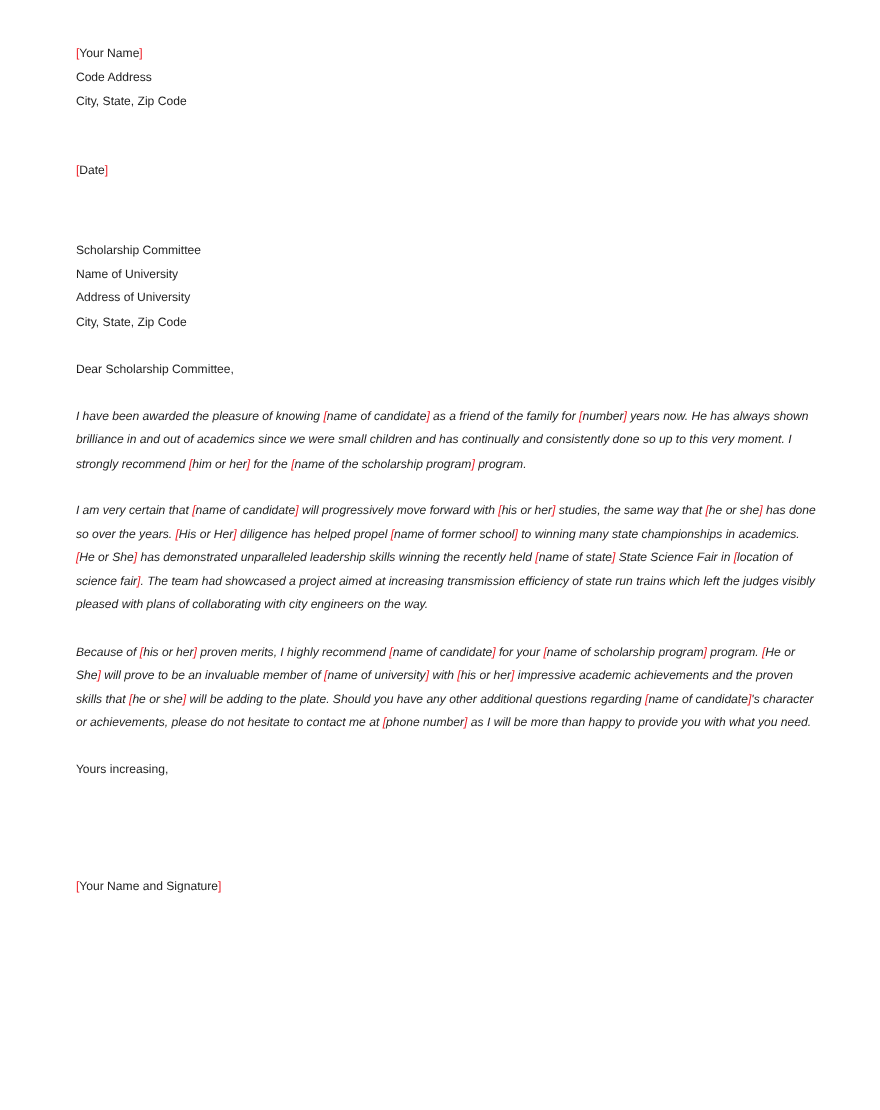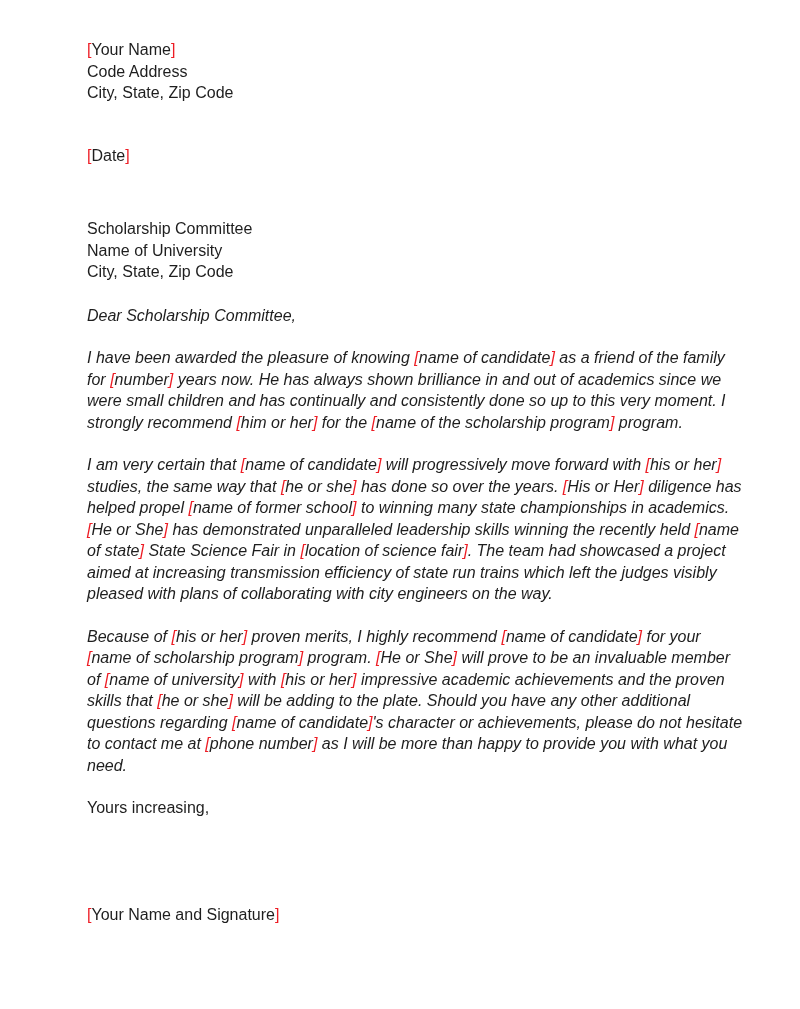--- a/index.html
+++ b/index.html
@@ -9,50 +9,51 @@
   }
   * { margin: 0; padding: 0; box-sizing: border-box; }
   html, body { background: var(--page-bg); }
   .page {
     position: relative;
     width: 800px;
     height: 1009px;
     background: var(--page-bg);
     color: var(--text);
     font-family: "Liberation Sans", "DejaVu Sans", sans-serif;
-    font-size: 16px;
+    font-size: 11px;
     line-height: 21.5px;
-    padding: 39px 55px 0 87px;
+    padding: 39px 55px 0 69px;
     overflow: hidden;
   }
   .line { white-space: nowrap; }
   .sender-block { margin-bottom: 41px; }
   .date-line { margin-bottom: 52px; }
   .recipient-block { margin-bottom: 22px; }
-  .salutation { margin-bottom: 21px; font-style: italic; }
+  .salutation { margin-bottom: 21px; }
   .body-paragraph { margin-bottom: 21px; max-width: 690px; font-style: italic; }
   .closing { margin-top: 21px; margin-bottom: 85px; }
   .bk { color: var(--bracket); }
 </style>
 </head>
 <body>
 
 <div class="page">
 
   <div class="sender-block">
     <div class="line"><span class="bk">[</span>Your Name<span class="bk">]</span></div>
     <div class="line">Code Address</div>
     <div class="line">City, State, Zip Code</div>
   </div>
 
   <div class="date-line line"><span class="bk">[</span>Date<span class="bk">]</span></div>
 
   <div class="recipient-block">
     <div class="line">Scholarship Committee</div>
     <div class="line">Name of University</div>
+    <div class="line">Address of University</div>
     <div class="line">City, State, Zip Code</div>
   </div>
 
   <div class="salutation line">Dear Scholarship Committee,</div>
 
   <p class="body-paragraph">I have been awarded the pleasure of knowing <span class="bk">[</span>name of candidate<span class="bk">]</span> as a friend of the family for <span class="bk">[</span>number<span class="bk">]</span> years now. He has always shown brilliance in and out of academics since we were small children and has continually and consistently done so up to this very moment. I strongly recommend <span class="bk">[</span>him or her<span class="bk">]</span> for the <span class="bk">[</span>name of the scholarship program<span class="bk">]</span> program.</p>
   <p class="body-paragraph">I am very certain that <span class="bk">[</span>name of candidate<span class="bk">]</span> will progressively move forward with <span class="bk">[</span>his or her<span class="bk">]</span> studies, the same way that <span class="bk">[</span>he or she<span class="bk">]</span> has done so over the years. <span class="bk">[</span>His or Her<span class="bk">]</span> diligence has helped propel <span class="bk">[</span>name of former school<span class="bk">]</span> to winning many state championships in academics. <span class="bk">[</span>He or She<span class="bk">]</span> has demonstrated unparalleled leadership skills winning the recently held <span class="bk">[</span>name of state<span class="bk">]</span> State Science Fair in <span class="bk">[</span>location of science fair<span class="bk">]</span>. The team had showcased a project aimed at increasing transmission efficiency of state run trains which left the judges visibly pleased with plans of collaborating with city engineers on the way.</p>
   <p class="body-paragraph">Because of <span class="bk">[</span>his or her<span class="bk">]</span> proven merits, I highly recommend <span class="bk">[</span>name of candidate<span class="bk">]</span> for your <span class="bk">[</span>name of scholarship program<span class="bk">]</span> program. <span class="bk">[</span>He or She<span class="bk">]</span> will prove to be an invaluable member of <span class="bk">[</span>name of university<span class="bk">]</span> with <span class="bk">[</span>his or her<span class="bk">]</span> impressive academic achievements and the proven skills that <span class="bk">[</span>he or she<span class="bk">]</span> will be adding to the plate. Should you have any other additional questions regarding <span class="bk">[</span>name of candidate<span class="bk">]</span>'s character or achievements, please do not hesitate to contact me at <span class="bk">[</span>phone number<span class="bk">]</span> as I will be more than happy to provide you with what you need.</p>
 
   <div class="closing line">Yours increasing,</div>

